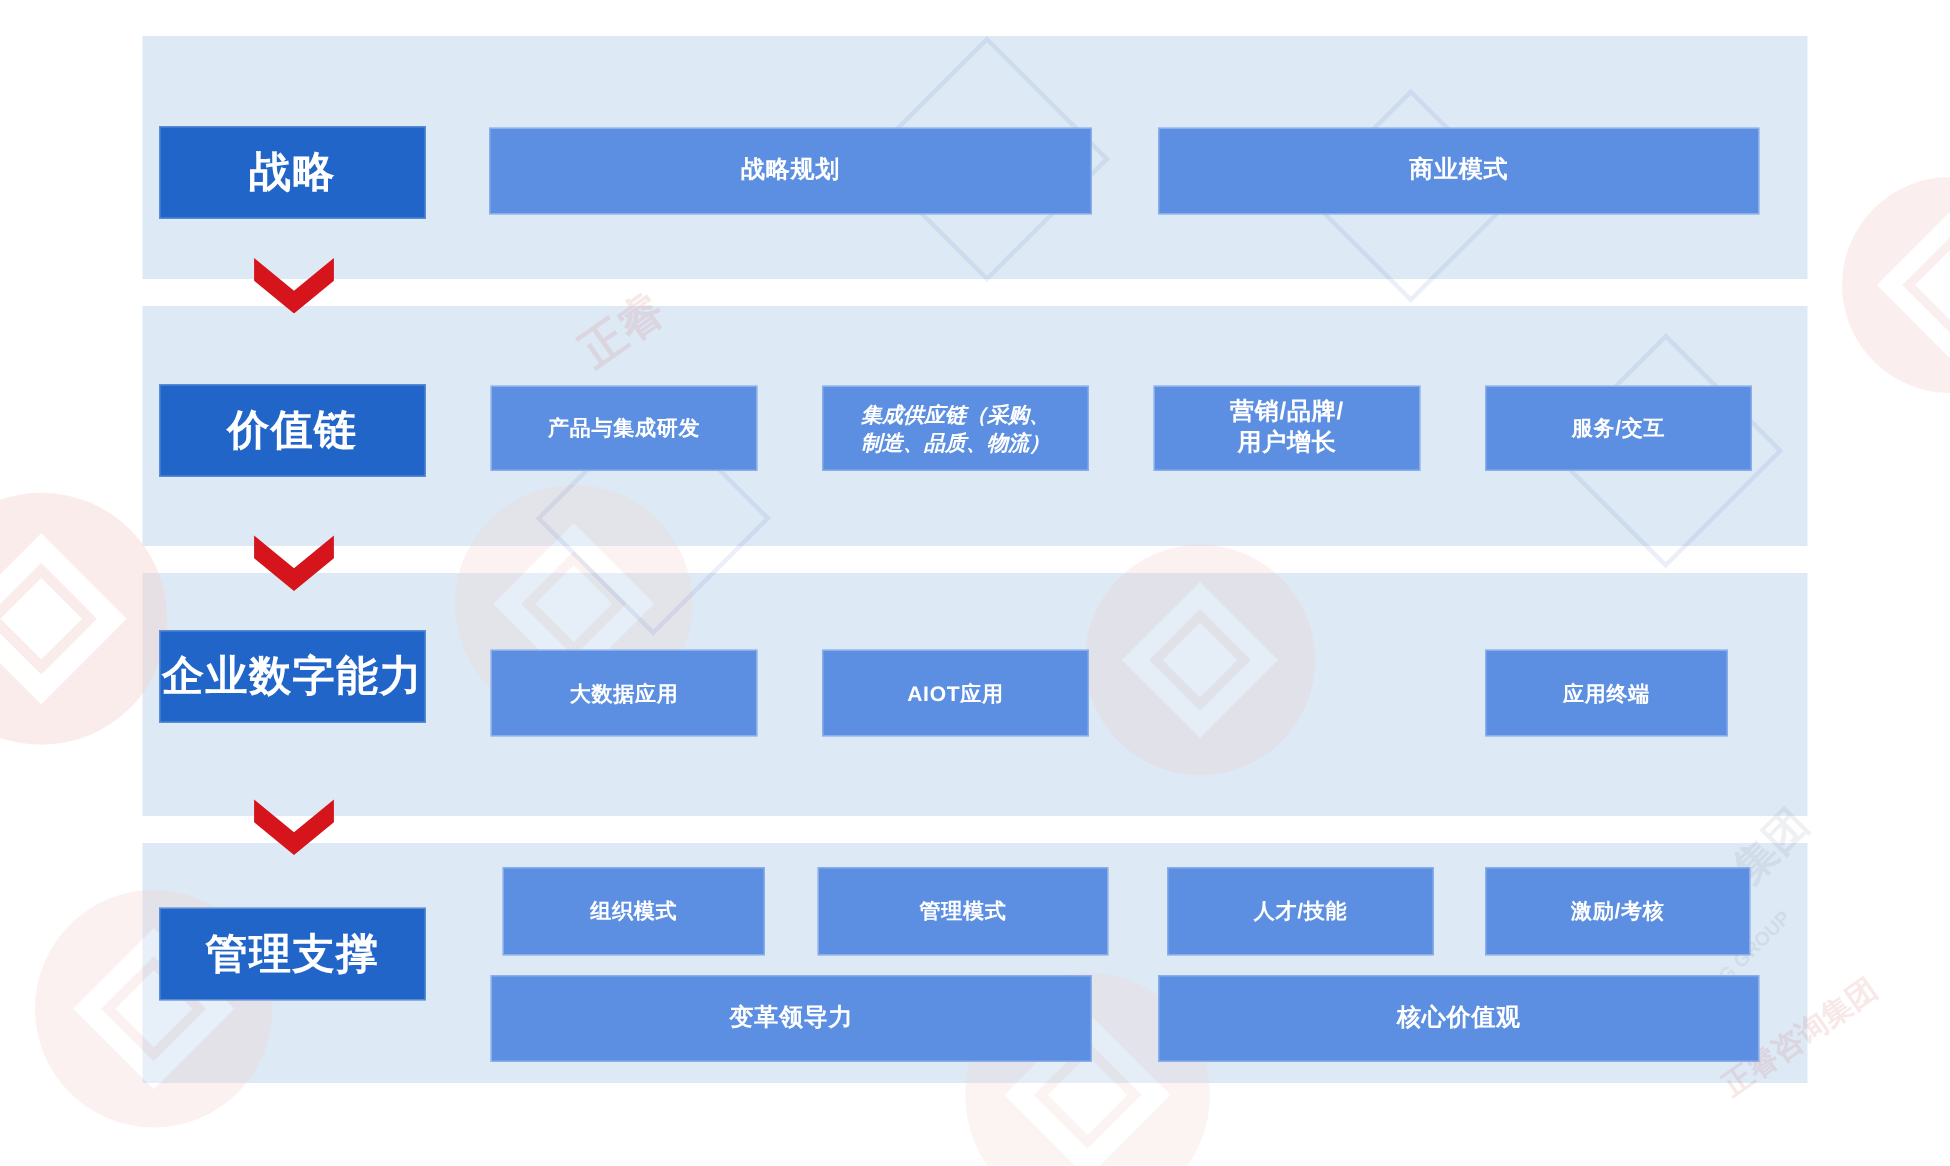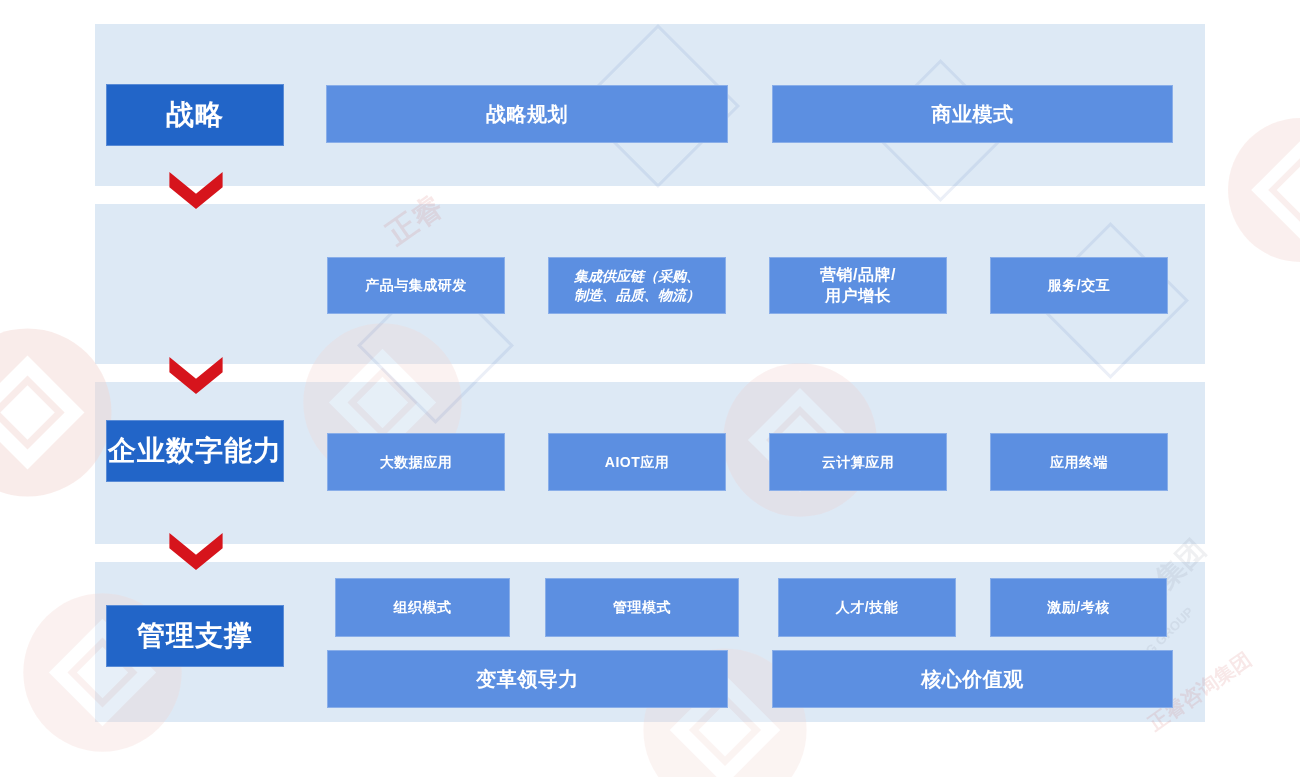--- a/index.html
+++ b/index.html
@@ -25,21 +25,21 @@
   }
   .lb1{top:84px;}.lb2{top:256px;}.lb3{top:420px;}.lb4{top:605px;}
 
   .item{
     position:absolute;background:#5c8fe1;color:#ffffff;
     display:flex;flex-direction:column;align-items:center;justify-content:center;
     text-align:center;font-size:14px;font-weight:600;letter-spacing:0.5px;
     border:1px solid rgba(255,255,255,0.28);box-sizing:border-box;line-height:1.3;
   }
   .item span{display:block;}
-  .fs18{font-size:20px;}
+  .fs18{font-size:16px;}
   .fs16{font-size:16px;}
   .fs14{font-size:14px;letter-spacing:0;font-style:italic;}
 
   .arrow{position:absolute;left:168px;width:56px;height:38px;}
   .a1{top:171px;}.a2{top:356px;}.a3{top:532px;}
 
   
   .watermarks{position:absolute;inset:0;pointer-events:none;}
   .wm-logo{position:absolute;opacity:0.42;}
   .wm-diamond{
@@ -99,20 +99,21 @@
     <div class="wm-diamond" style="left:380px;top:290px;width:105px;height:105px;"></div>
     <div class="wm-diamond" style="left:1055px;top:245px;width:105px;height:105px;"></div>
 
     <span class="wm-text wm-red" style="left:385px;top:200px;font-size:30px;transform:rotate(-35deg);">正睿</span>
     <span class="wm-text wm-gray" style="left:1105px;top:565px;font-size:28px;transform:rotate(-45deg);">咨询集团</span>
     <span class="wm-text wm-gray" style="left:1075px;top:650px;font-size:13px;transform:rotate(-45deg);">CONSULTING GROUP</span>
     <span class="wm-text wm-red" style="left:1140px;top:678px;font-size:20px;transform:rotate(-35deg);">正睿咨询集团</span>
   </div>
 
   <div class="label-box lb1">战略</div>
+  <div class="label-box lb2">价值链</div>
   <div class="label-box lb3">企业数字能力</div>
   <div class="label-box lb4">管理支撑</div>
 
   <svg class="arrow a1" viewBox="0 0 56 40">
     <polygon points="0,1 28,24 56,1 56,17 28,40 0,17" fill="#d6141c"></polygon>
   </svg>
   <svg class="arrow a2" viewBox="0 0 56 40">
     <polygon points="0,1 28,24 56,1 56,17 28,40 0,17" fill="#d6141c"></polygon>
   </svg>
   <svg class="arrow a3" viewBox="0 0 56 40">
@@ -140,24 +141,21 @@
   <div class="item" style="left:990px;top:257px;width:178px;height:57px;">
     <span>服务/交互</span>
   </div>
 
   <div class="item" style="left:327px;top:433px;width:178px;height:58px;">
     <span>大数据应用</span>
   </div>
   <div class="item" style="left:548px;top:433px;width:178px;height:58px;">
     <span>AIOT应用</span>
   </div>
-  <div class="item" style="left:769px;top:433px;width:178px;height:58px;">
-    <span>云计算应用</span>
-  </div>
-  <div class="item" style="left:990px;top:433px;width:178px;height:58px;">
+  <div class="item" style="left:990px;top:433px;width:162px;height:58px;">
     <span>应用终端</span>
   </div>
 
   <div class="item" style="left:335px;top:578px;width:175px;height:59px;">
     <span>组织模式</span>
   </div>
   <div class="item" style="left:545px;top:578px;width:194px;height:59px;">
     <span>管理模式</span>
   </div>
   <div class="item" style="left:778px;top:578px;width:178px;height:59px;">

